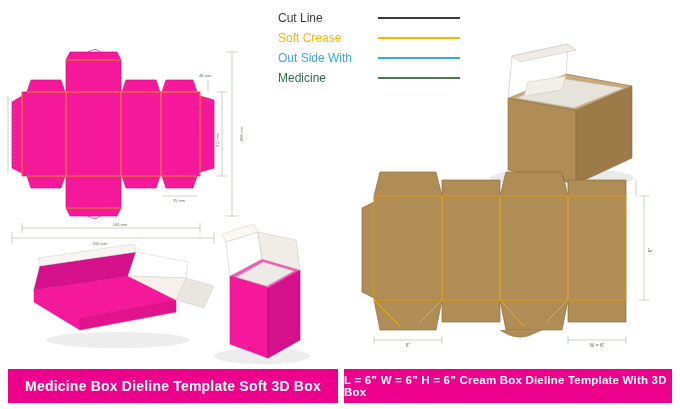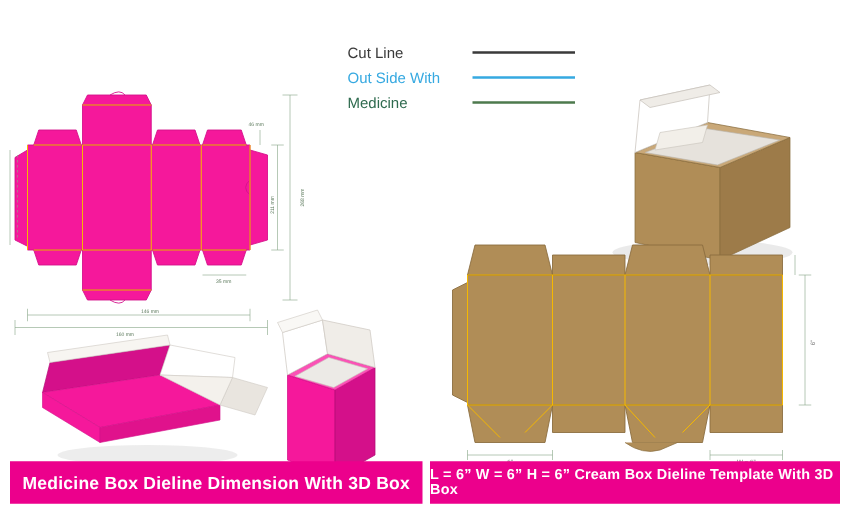--- a/index.html
+++ b/index.html
@@ -3,21 +3,21 @@
 <meta charset="utf-8">
 <style>
   html,body{margin:0;padding:0;}
   body{
     width:680px;height:409px;
     background:#ffffff;
     font-family:"Liberation Sans", sans-serif;
     overflow:hidden;
     position:relative;
   }
-  .canvas{position:absolute;inset:0;margin-top:24px;}
+  .canvas{position:absolute;inset:0;}
   svg{display:block;}
 
   
   .legend{
     position:absolute;left:278px;top:8px;width:190px;
   }
   .legend-row{
     display:flex;align-items:center;height:20px;
   }
   .legend-label{
@@ -41,20 +41,24 @@
 </style>
 </head>
 <body>
 
 <div class="canvas">
 
   <div class="legend">
     <div class="legend-row">
       <span class="legend-label" style="color:#3a3a3a">Cut Line</span>
       <span class="legend-line" style="border-top-color:#3a3a3a"></span>
+    </div>
+    <div class="legend-row">
+      <span class="legend-label" style="color:#f5b800">Soft Crease</span>
+      <span class="legend-line" style="border-top-color:#f5b800"></span>
     </div>
     <div class="legend-row">
       <span class="legend-label" style="color:#36a9e1">Out Side With</span>
       <span class="legend-line" style="border-top-color:#36a9e1"></span>
     </div>
     <div class="legend-row">
       <span class="legend-label" style="color:#2f6b4f">Medicine</span>
       <span class="legend-line" style="border-top-color:#4d7a4d"></span>
     </div>
   </div>
@@ -224,19 +228,19 @@
       <path d="M236,277 L267,286 L294,271 L263,262 Z" fill="#eceae6" stroke="#c8c3bc" stroke-width="0.5"></path>
 
       <path d="M230,276 L226,242 L258,232 L262,259 Z" fill="#ffffff" stroke="#cfcac3" stroke-width="0.6"></path>
       <path d="M262,259 L258,232 L296,240 L300,270 Z" fill="#f0ede8" stroke="#cfcac3" stroke-width="0.6"></path>
       <path d="M226,242 L258,232 L254,224 L222,234 Z" fill="#f9f8f5" stroke="#cfcac3" stroke-width="0.5"></path>
     </g>
 
   </svg>
 
   <div class="caption-bar" id="caption-left">
-    <span>Medicine Box Dieline Dimension With 3D Box</span>
+    <span>Medicine Box Dieline Template Soft 3D Box</span>
   </div>
   <div class="caption-bar" id="caption-right">
     <span>L = 6” W = 6” H = 6” Cream Box Dieline Template With 3D Box</span>
   </div>
 
 </div>
 
 </body></html>

